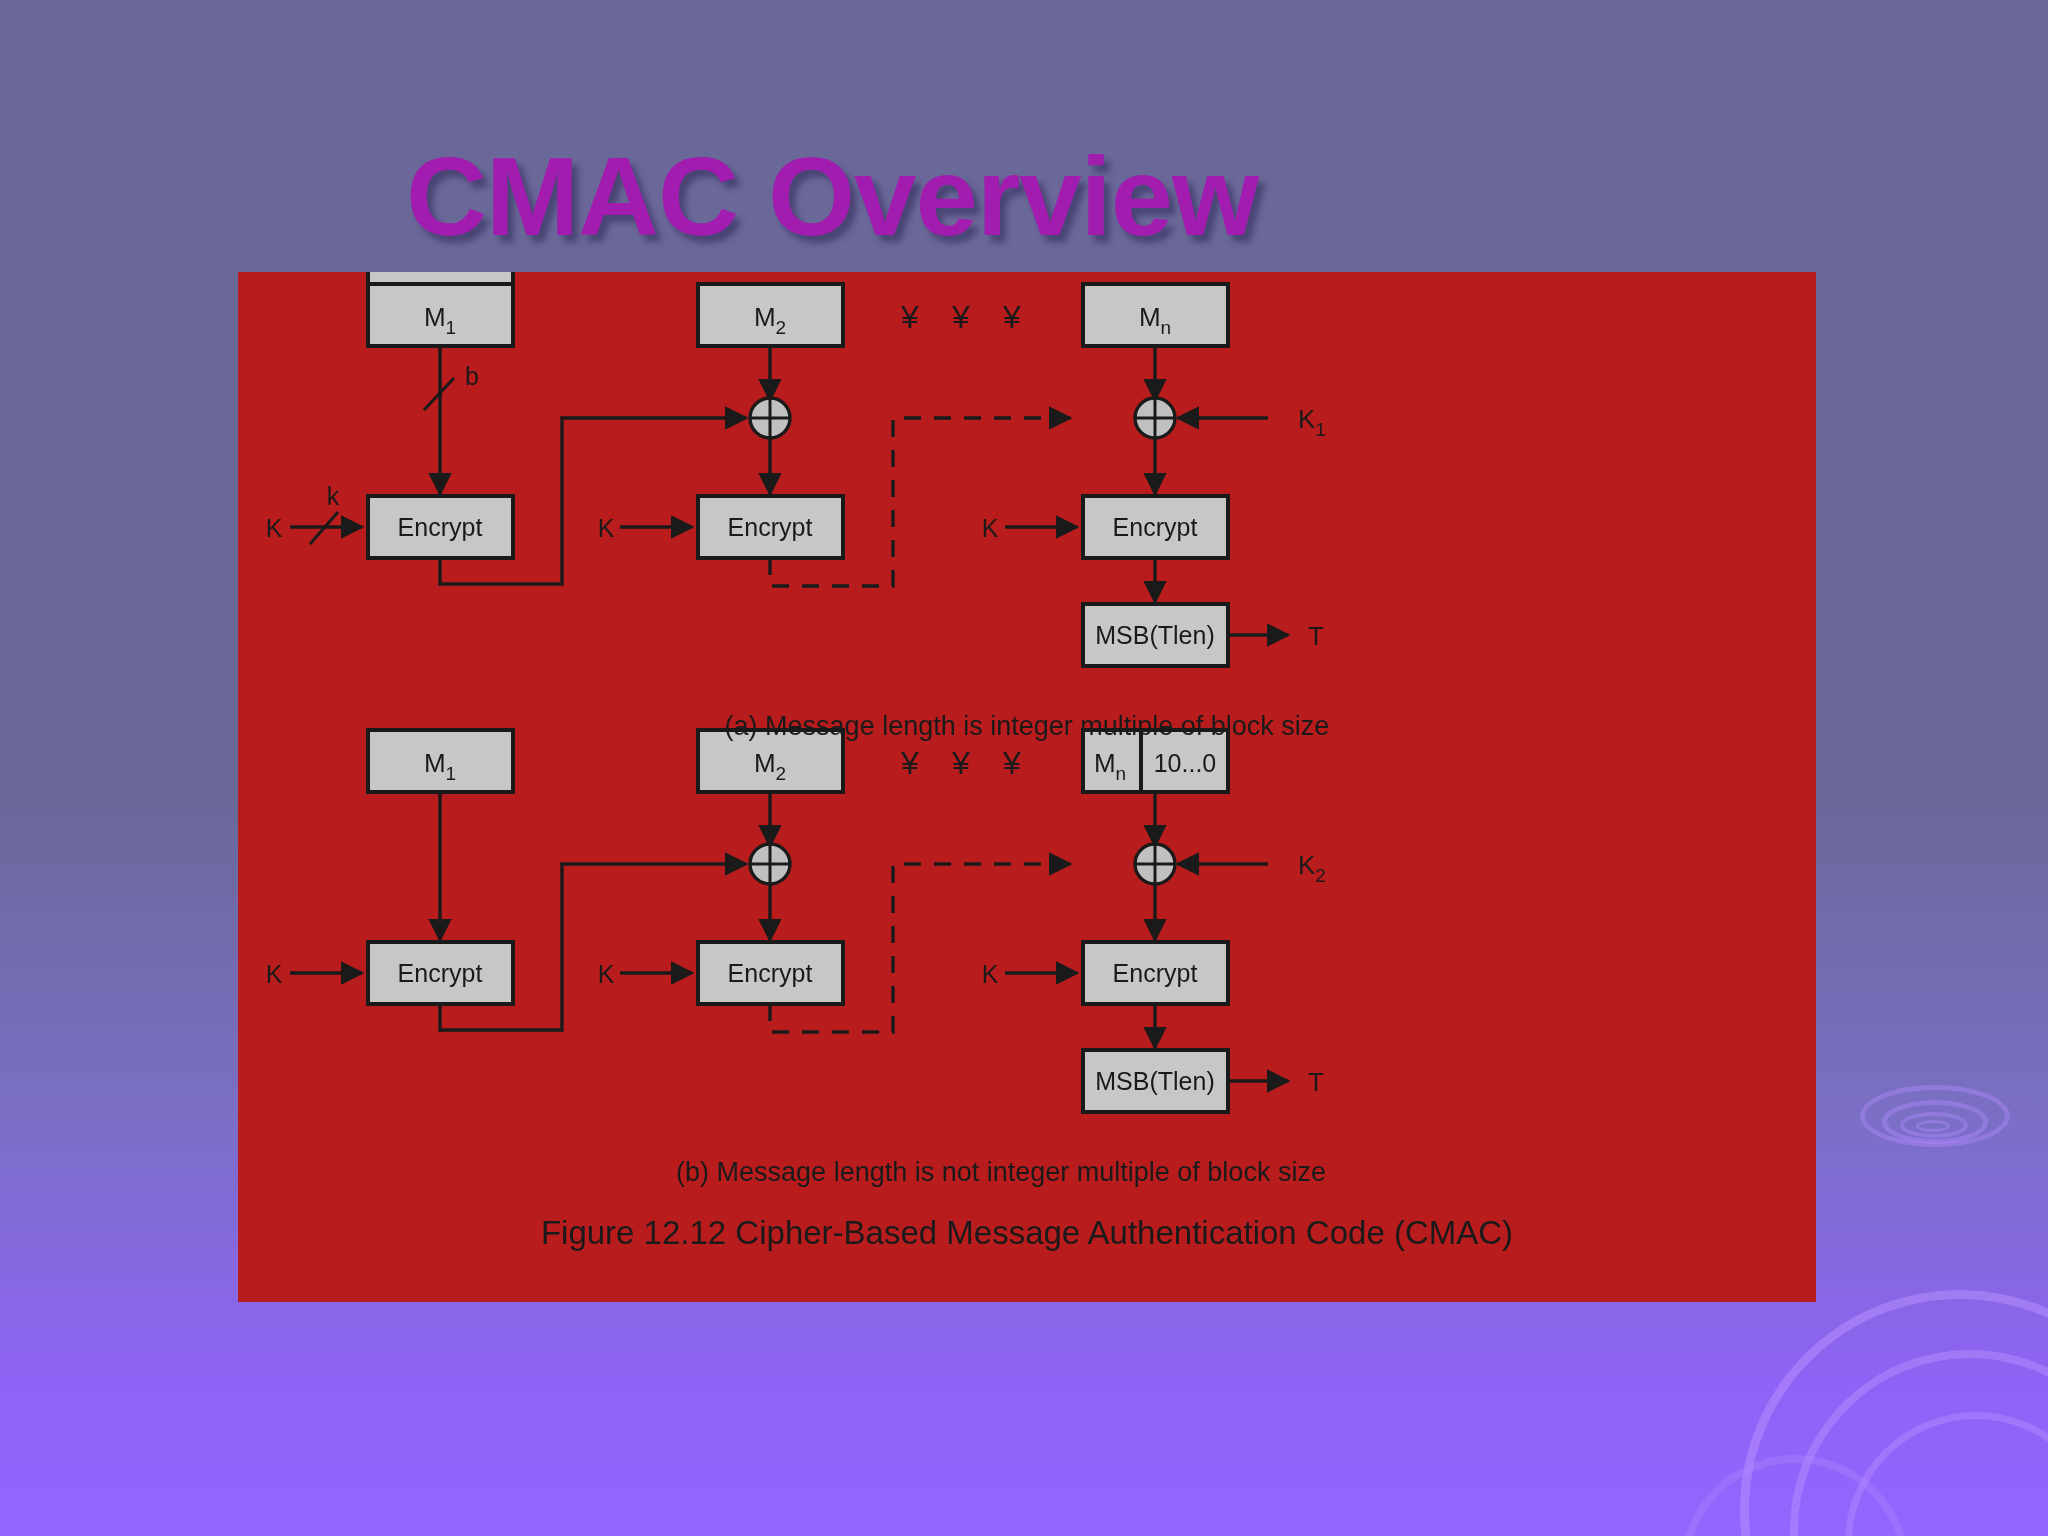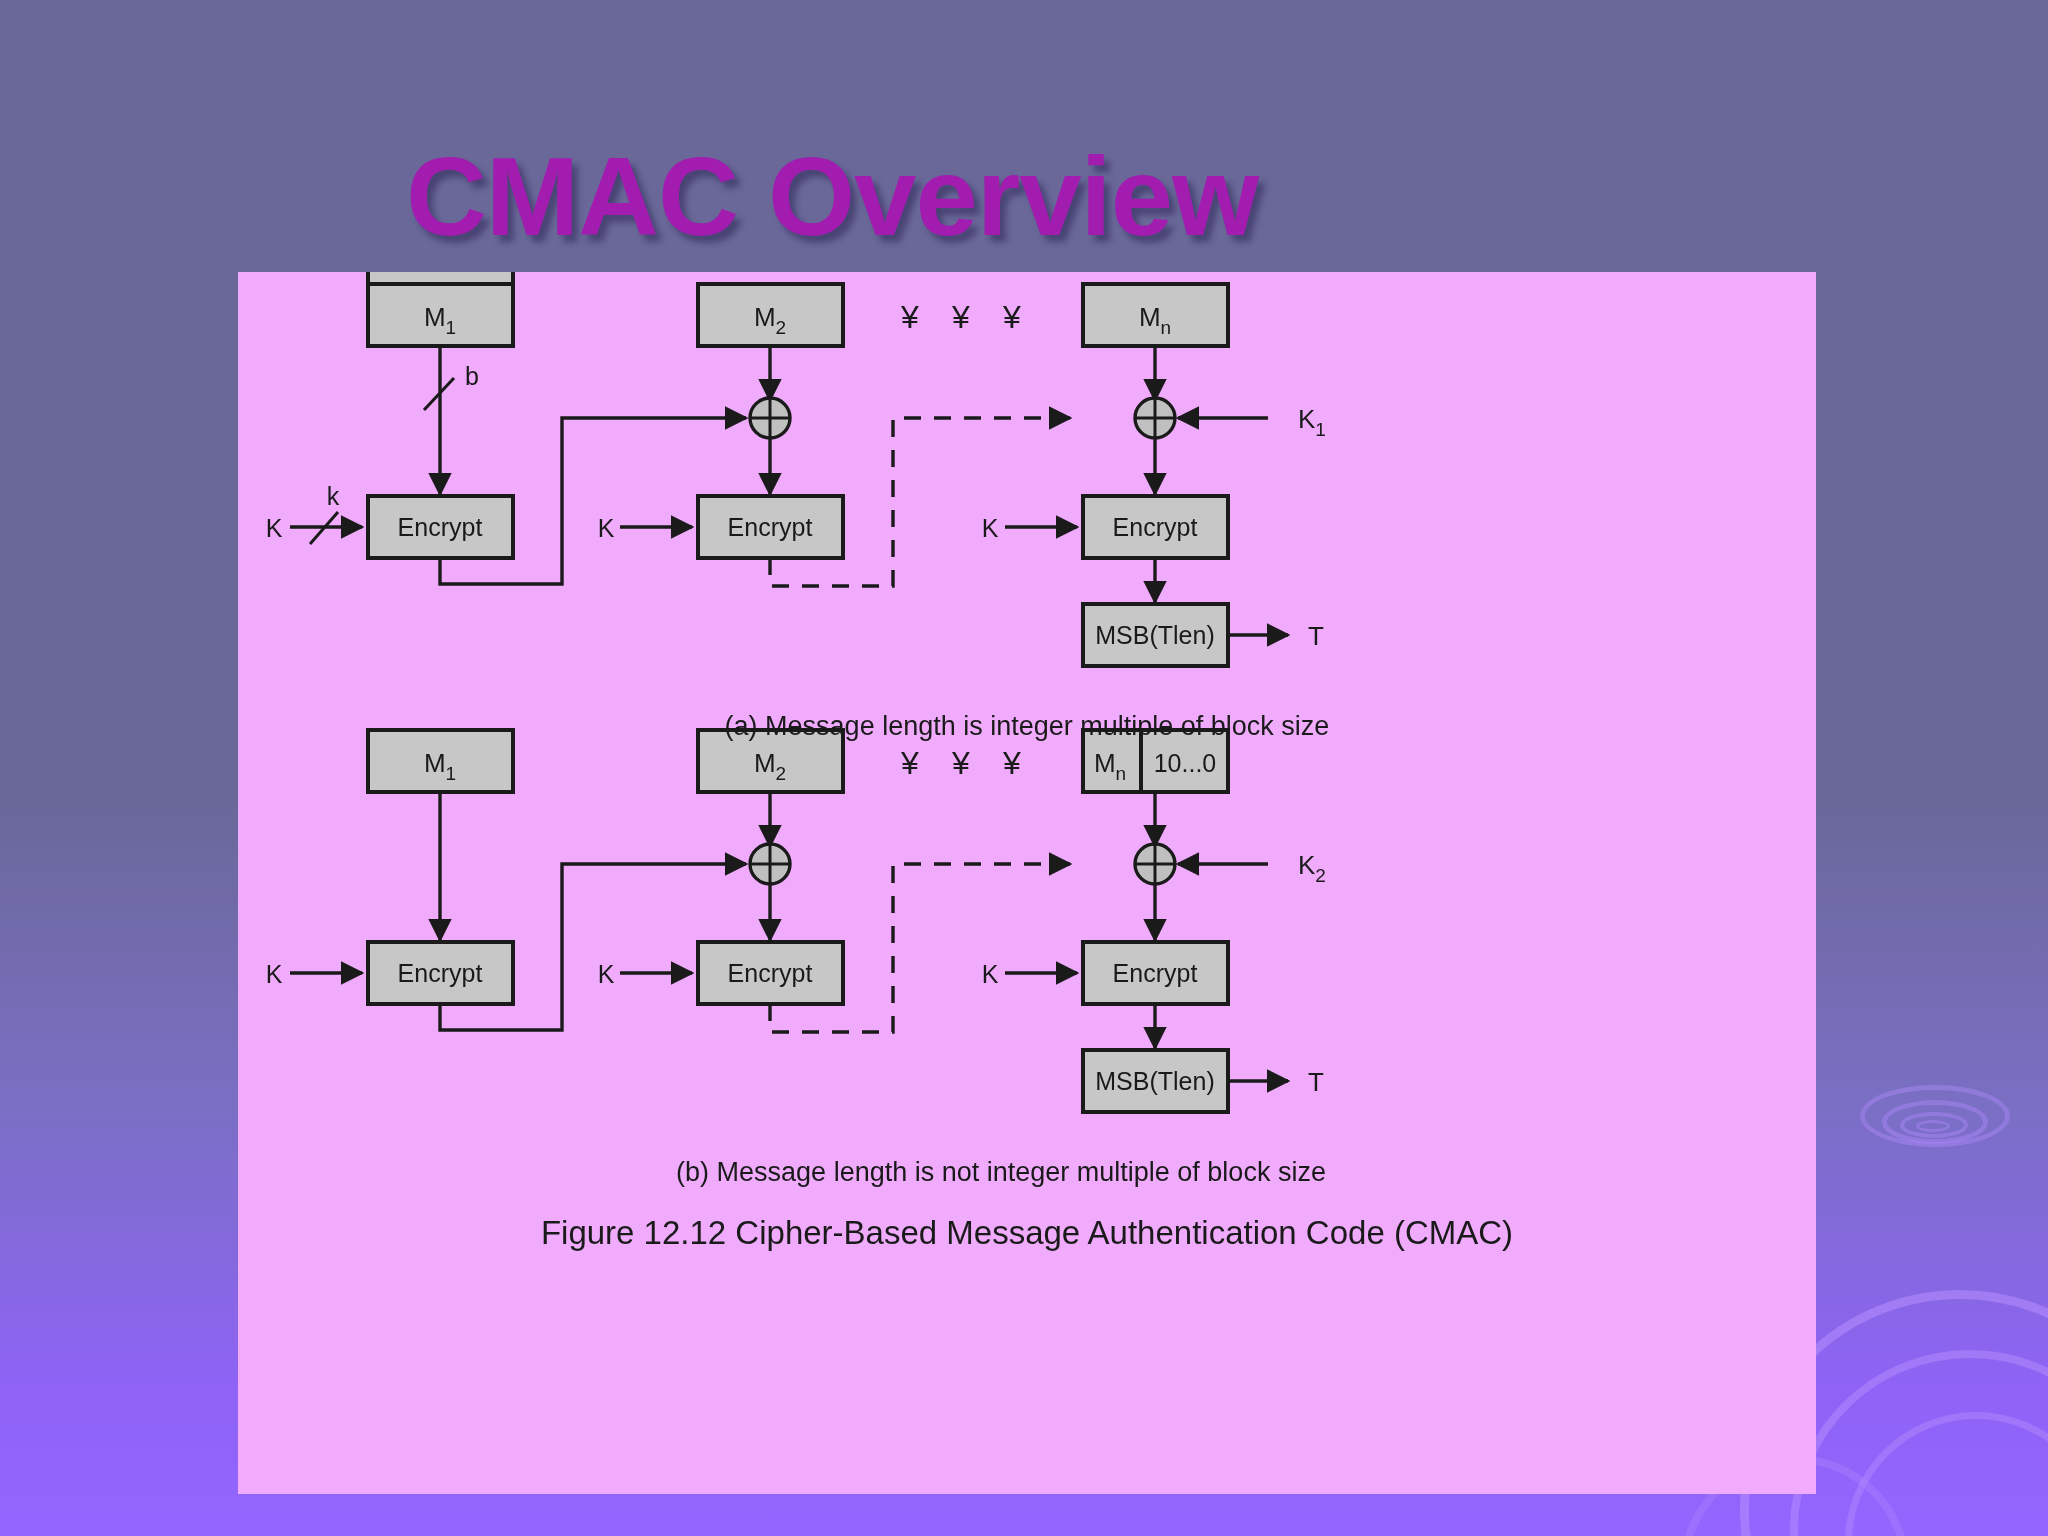--- a/index.html
+++ b/index.html
@@ -63,22 +63,22 @@
     white-space: nowrap;
     margin-top: 24px;
   }
 
   
   .figure-panel {
     position: absolute;
     left: 238px;
     top: 272px;
     width: 1578px;
-    height: 1222px;
-    background: #f0abfc;
+    height: 1030px;
+    background: #b91c1c;
   }
 
   
   .figure-svg { display: block; width: 1578px; height: 1222px; }
 
   .cap { font-family: "Liberation Sans", sans-serif; }
 </style>
 </head>
 <body>
 

